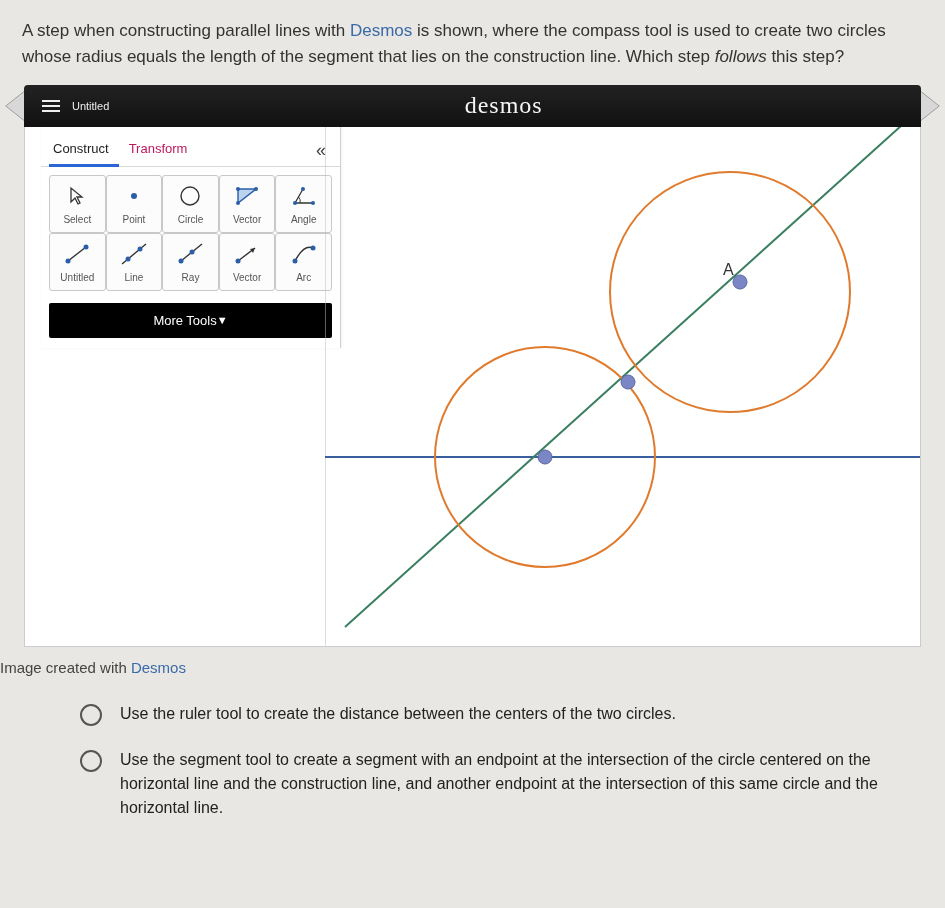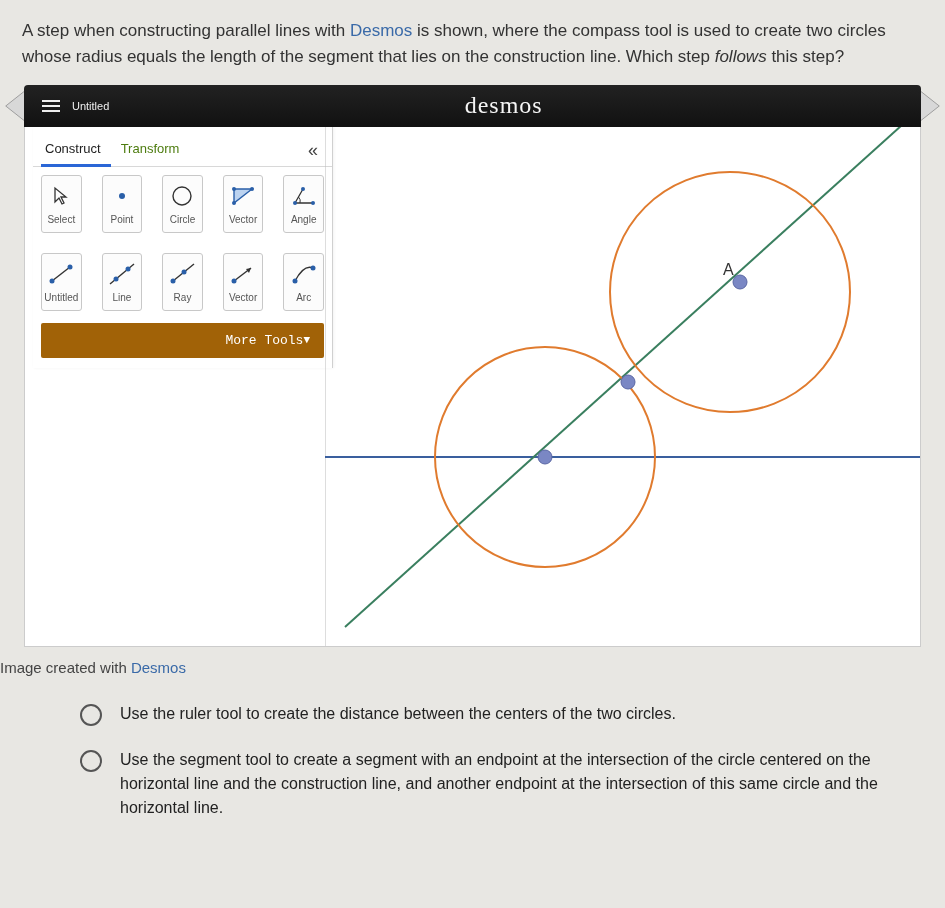--- a/index.html
+++ b/index.html
@@ -56,70 +56,69 @@
     margin: 0 24px;
     height: 520px;
     position: relative;
     border-left:1px solid #ccc;
     border-right:1px solid #ccc;
     border-bottom:1px solid #ccc;
     overflow:hidden;
   }
   
   .sidebar {
-    position:absolute; left:8px; top:0;
+    position:absolute; left:16px; top:0;
     width: 300px;
     background:#fff;
     border-right:1px solid #d0d0d0;
     box-shadow: 1px 0 3px rgba(0,0,0,.05);
     font-size:13px;
   }
   .tabs {
     display:flex; align-items:center;
     border-bottom:1px solid #d8d8d8;
     padding: 8px 8px 0 8px;
     gap: 12px;
     position:relative;
   }
-  .tab { padding: 6px 4px 10px 4px; color:#4d7c0f; cursor:pointer; }
+  .tab { padding: 6px 4px 10px 4px; color:#be185d; cursor:pointer; }
   .tab.active { color:#222; font-weight:500; }
   .tab-underline {
     position:absolute; bottom:-1px; left:8px; width:70px; height:3px; background:#2a66d6;
   }
   .collapse-ctl {
     margin-left:auto; font-size:18px; color:#444; padding:4px 6px; cursor:pointer;
   }
   
   .tool-grid {
     display:grid;
     grid-template-columns: repeat(5, 1fr);
-    gap:20px;
+    gap:0;
     padding:8px;
   }
   .tool {
     border:1px solid #c8c8c8;
     border-radius:3px;
     height:58px;
     display:flex; flex-direction:column; align-items:center; justify-content:center;
     gap:4px; cursor:pointer;
     background:#fcfcfc;
   }
   .tool-icon { width:34px; height:28px; display:flex; align-items:center; justify-content:center; }
   .tool-label { font-size:10px; color:#555; }
   
   .more-tools {
     margin: 4px 8px 10px 8px;
-    background:#a16207;
+    background:#000000;
     color:#fff;
     font-size:13px;
     padding:10px 14px;
     border-radius:2px;
-    display:flex; align-items:center; justify-content:flex-end;
+    display:flex; align-items:center; justify-content:center;
     cursor:pointer;
-    font-family:Liberation Mono, monospace;
   }
   .more-tools .caret { font-size:11px; }
   
   .geom-svg { position:absolute; left:300px; top:0; right:0; bottom:0; }
   
   .caption {
     font-size:15px;
     color:#444;
     padding: 12px 0 26px 0;
   }

